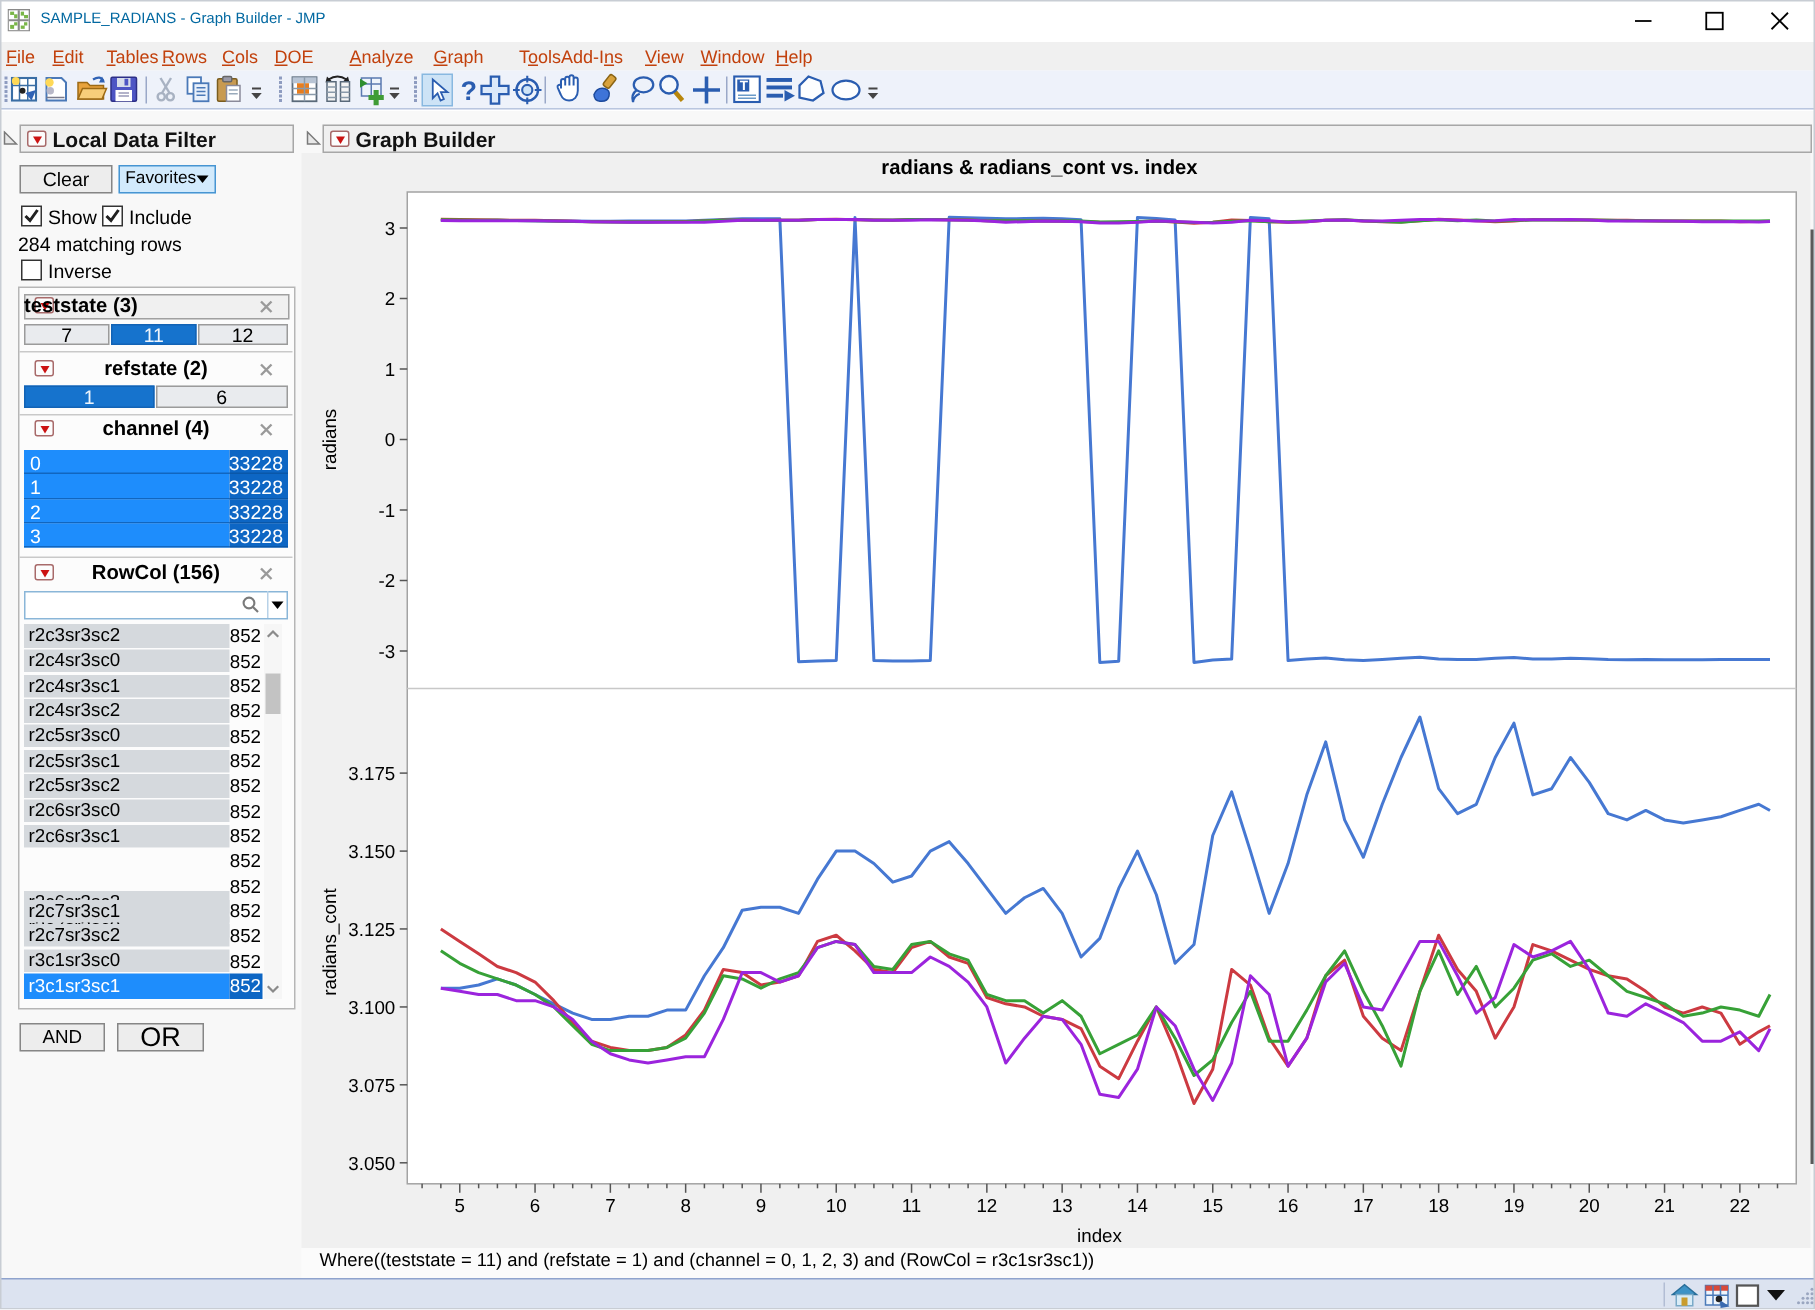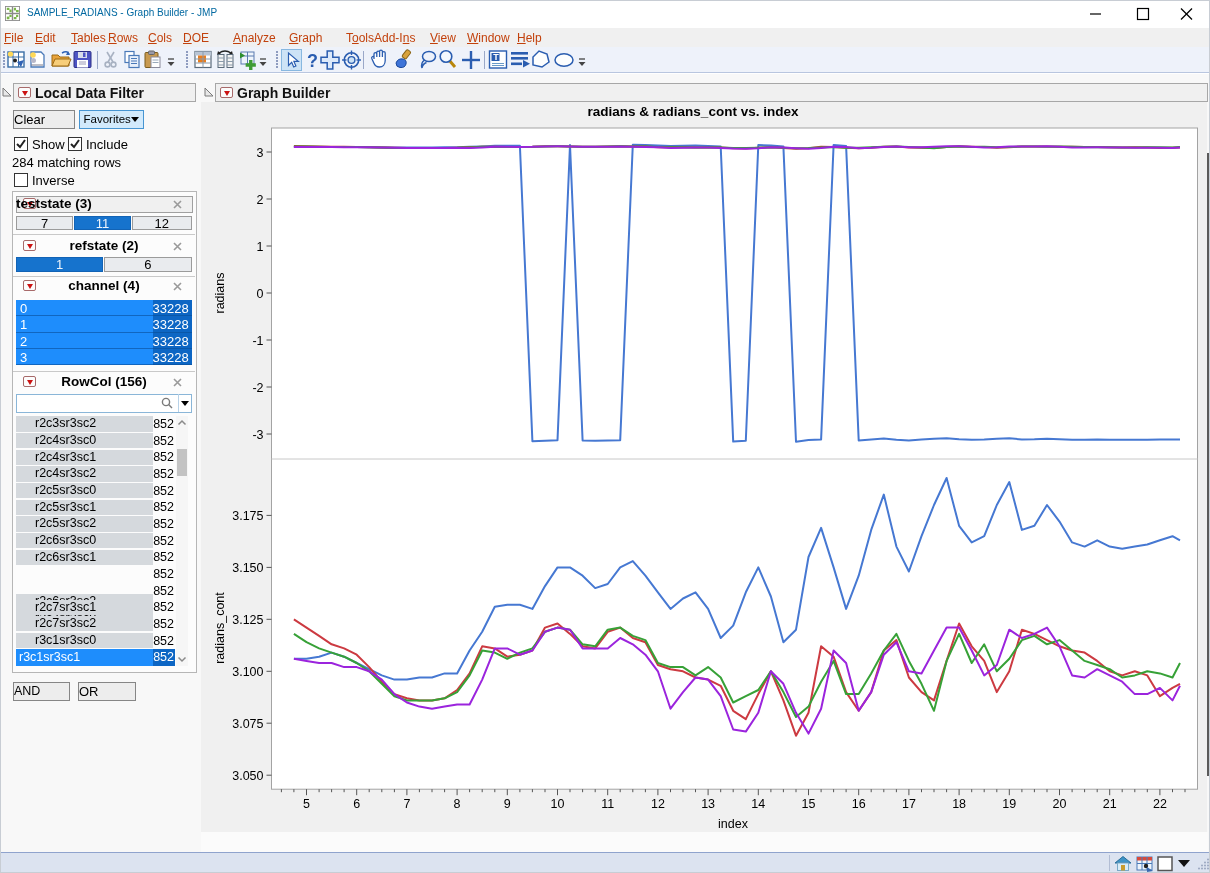--- a/index.html
+++ b/index.html
@@ -11,27 +11,27 @@
 #menubar{left:0;top:28px;width:1210px;height:19px;background:#f0f0f0}
 .mi{position:absolute;top:2.5px;font-size:12px;color:#c2410c;white-space:nowrap}
 .mi u{text-decoration:underline}
 #toolbar{left:0;top:47px;width:1210px;height:26px;background:#eef2fa;border-bottom:1px solid #b9c6df}
 #mainbg{left:0;top:74px;width:1210px;height:778px;background:#f8f8f8}
 #graphgrey{left:201px;top:102px;width:1006px;height:730px;background:#f0f0f0}
 .hdrbar{position:absolute;height:19px;background:#f0f0f0;border:1px solid #a7a7a7;}
 .hdrtitle{position:absolute;font-size:14px;font-weight:bold;color:#111;white-space:nowrap}
 .redbtn{position:absolute;width:13px;height:11px;background:#fcfcfc;border:1px solid #a86a6a;border-radius:2px}
 .redbtn:after{content:"";position:absolute;left:2.5px;top:3px;border-left:3.5px solid transparent;border-right:3.5px solid transparent;border-top:5px solid #cc1212}
-.btn{position:absolute;background:#ededed;border:1px solid #868686;font-size:13px;color:#000;text-align:left}
+.btn{position:absolute;background:#ededed;border:1px solid #868686;font-size:13px;color:#000;text-align:center}
 .cb{position:absolute;width:14px;height:14px;background:#fff;border:1.6px solid #333}
 .cblabel{position:absolute;font-size:13px;color:#000;white-space:nowrap}
 .seg{position:absolute;font-size:13px;text-align:center;border:1px solid #9b9b9b;background:#e9ebee;color:#000}
 .seg.sel{background:#1673cd;color:#eef4fb;border-color:#1263b5}
 .fsep{position:absolute;left:13px;width:182px;height:1px;background:#c9c9c9}
-.rlab{position:absolute;left:16px;width:136.5px;background:#d5d9dd;font-size:12.5px;color:#000;padding-left:19px;white-space:nowrap;overflow:hidden}
+.rlab{position:absolute;left:16px;width:136.5px;background:#d5d9dd;font-size:12.5px;color:#000;padding-left:3px;white-space:nowrap;overflow:hidden}
 .rcnt{position:absolute;width:34px;font-size:12.5px;color:#000;text-align:right}
 svg{position:absolute;display:block}
 .t12{font-size:12.5px;fill:#000}
 </style></head><body>
 <div id="page">
 
 <div class="abs" id="titlebar"></div>
 <svg class="abs" style="left:5px;top:6px" width="15" height="15" viewBox="0 0 17 17">
  <rect x="0.5" y="0.5" width="16" height="16" fill="#fff" stroke="#8a8a8a"></rect>
  <rect x="1" y="1" width="15" height="15" fill="none"></rect>
@@ -338,21 +338,21 @@
 <div class="rcnt" style="left:140px;top:650.3px;color:#fff">852</div>
 <div class="abs" style="left:176px;top:415.9px;width:12px;height:250px;background:#f6f6f6"></div>
 <svg class="abs" style="left:176px;top:417px" width="12" height="12" viewBox="0 0 12 12">
       <path d="M2.5 7.5 L6 4 L9.5 7.5" fill="none" stroke="#8a8a8a" stroke-width="1.5"></path>
     </svg>
 <div class="abs" style="left:177px;top:449px;width:10px;height:27px;background:#c3c3c3"></div>
 <svg class="abs" style="left:176px;top:653px" width="12" height="12" viewBox="0 0 12 12">
       <path d="M2.5 4.5 L6 8 L9.5 4.5" fill="none" stroke="#8a8a8a" stroke-width="1.5"></path>
     </svg>
 <div class="btn" style="left:13px;top:681.5px;width:57px;height:19px;line-height:17px;font-size:12.5px">AND</div>
-<div class="btn" style="left:78px;top:681.5px;width:58px;height:19px;line-height:17px;font-size:13px">OR</div>
+<div class="btn" style="left:78px;top:681.5px;width:58px;height:19px;line-height:17px;font-size:18px">OR</div>
 <div class="abs" style="left:563px;top:104px;width:260px;text-align:center;font-size:13.5px;font-weight:bold;color:#000">radians &amp; radians_cont vs. index</div>
 <svg class="abs" style="left:200px;top:102px" width="1010" height="750" viewBox="200 102 1010 750">
       <rect x="271.5" y="128.0" width="926.0" height="661.2" fill="#ffffff"></rect>
       <clipPath id="c1">
         <rect x="271.5" y="128.0" width="926.0" height="331.0"></rect>
       </clipPath>
       <clipPath id="c2">
         <rect x="271.5" y="459.0" width="926.0" height="330.20000000000005"></rect>
       </clipPath>
       <g clip-path="url(#c1)" fill="none" stroke-width="2" stroke-linejoin="round">
@@ -484,20 +484,21 @@
       <line x1="1147.3" y1="789.2" x2="1147.3" y2="792.2" stroke="#555"></line>
       <line x1="1159.9" y1="789.2" x2="1159.9" y2="795.2" stroke="#555"></line>
       <text class="t12" x="1159.9" y="808.2" text-anchor="middle">22</text>
       <line x1="1172.5" y1="789.2" x2="1172.5" y2="792.2" stroke="#555"></line>
       <line x1="1185.0" y1="789.2" x2="1185.0" y2="792.2" stroke="#555"></line>
       <text class="t12" x="224" y="293" text-anchor="middle" transform="rotate(-90 224 293)">radians</text>
       <text class="t12" x="224" y="628" text-anchor="middle" transform="rotate(-90 224 628)">radians_cont</text>
       <text class="t12" x="733" y="828" text-anchor="middle">index</text>
     </svg>
 <div class="abs" style="left:201px;top:832px;width:1007px;height:20px;background:#fbfbfb"></div>
+<div class="abs" style="left:213px;top:832.5px;font-size:12.3px;color:#000">Where((teststate = 11) and (refstate = 1) and (channel = 0, 1, 2, 3) and (RowCol = r3c1sr3sc1))</div>
 <div class="abs" style="left:0;top:852px;width:1210px;height:21px;background:#dce3f0;border-top:1.5px solid #8fa3cd"></div>
 <div class="abs" style="left:1109px;top:855px;width:1px;height:16px;background:#b2bdd4"></div>
 <svg class="abs" style="left:1114px;top:855px" width="96" height="17" viewBox="0 0 96 17">
 <path d="M1 8 L9 1.5 L17 8 Z" fill="#3e93c6" stroke="#2a6f9a"></path>
 <rect x="3.5" y="8" width="11" height="7.5" fill="#d9ecf7" stroke="#7aaac8"></rect>
 <rect x="7" y="10" width="4" height="5.5" fill="#c99c2e"></rect>
 <rect x="23" y="2" width="15" height="13" fill="#eef4fb" stroke="#4a7ab8"></rect>
 <rect x="23" y="2" width="15" height="3.5" fill="#d84a3a"></rect>
 <line x1="23" y1="8.5" x2="38" y2="8.5" stroke="#4a7ab8"></line>
       <line x1="28" y1="2" x2="28" y2="15" stroke="#4a7ab8"></line>

